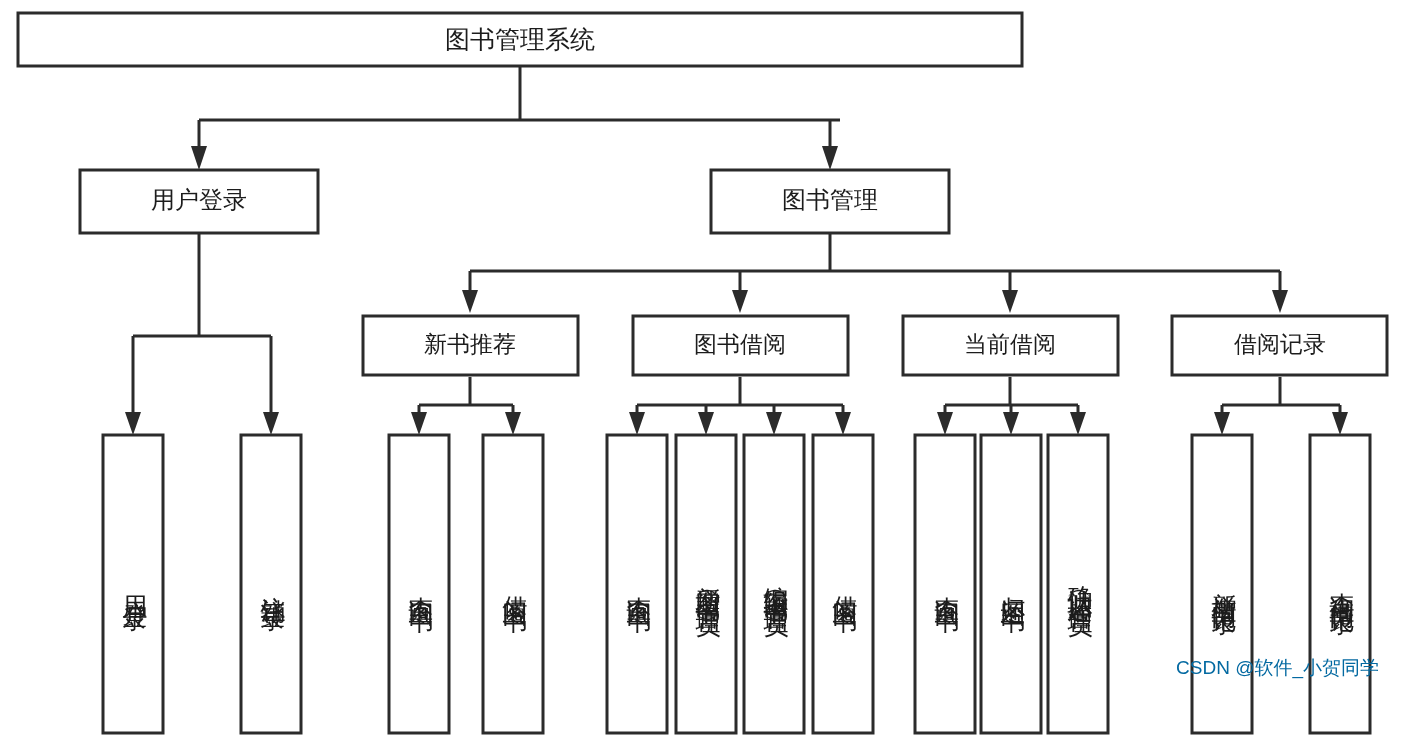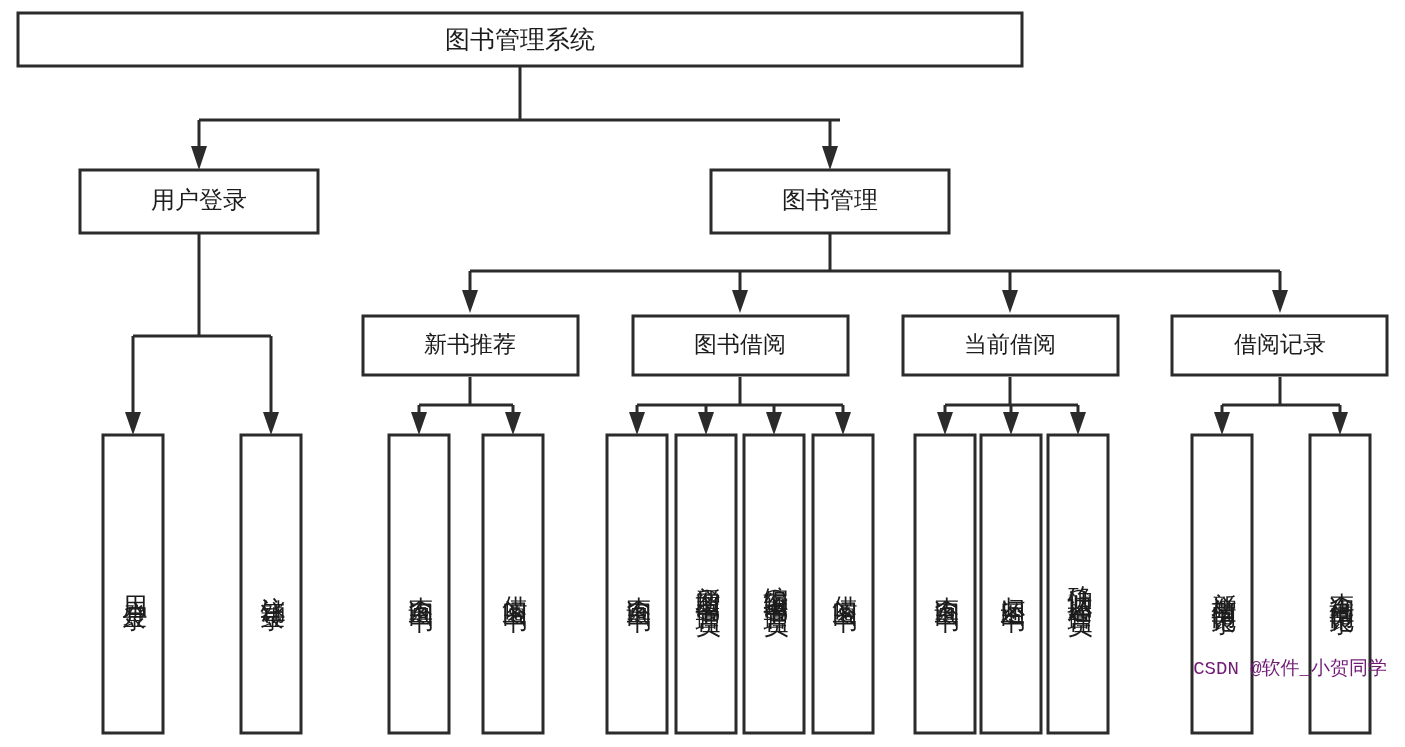--- a/index.html
+++ b/index.html
@@ -56,25 +56,25 @@
     stroke: #2b2b2b;
     stroke-width: 3;
     fill: none;
   }
   .arrow-head {
     fill: #2b2b2b;
     stroke: none;
   }
   .watermark {
     position: absolute;
-    right: 18px;
+    right: 26px;
     bottom: 6px;
-    font-family: Liberation Mono, monospace;
+    font-family: Liberation Sans, sans-serif;
     font-size: 19px;
-    color: #701a75;
+    color: #0369a1;
     white-space: nowrap;
     user-select: none;
   }
 </style>
 </head>
 <body>
 
 <div id="diagram-root">
 
   <svg class="diagram-canvas" viewBox="0 0 1405 747" xmlns="http://www.w3.org/2000/svg">

